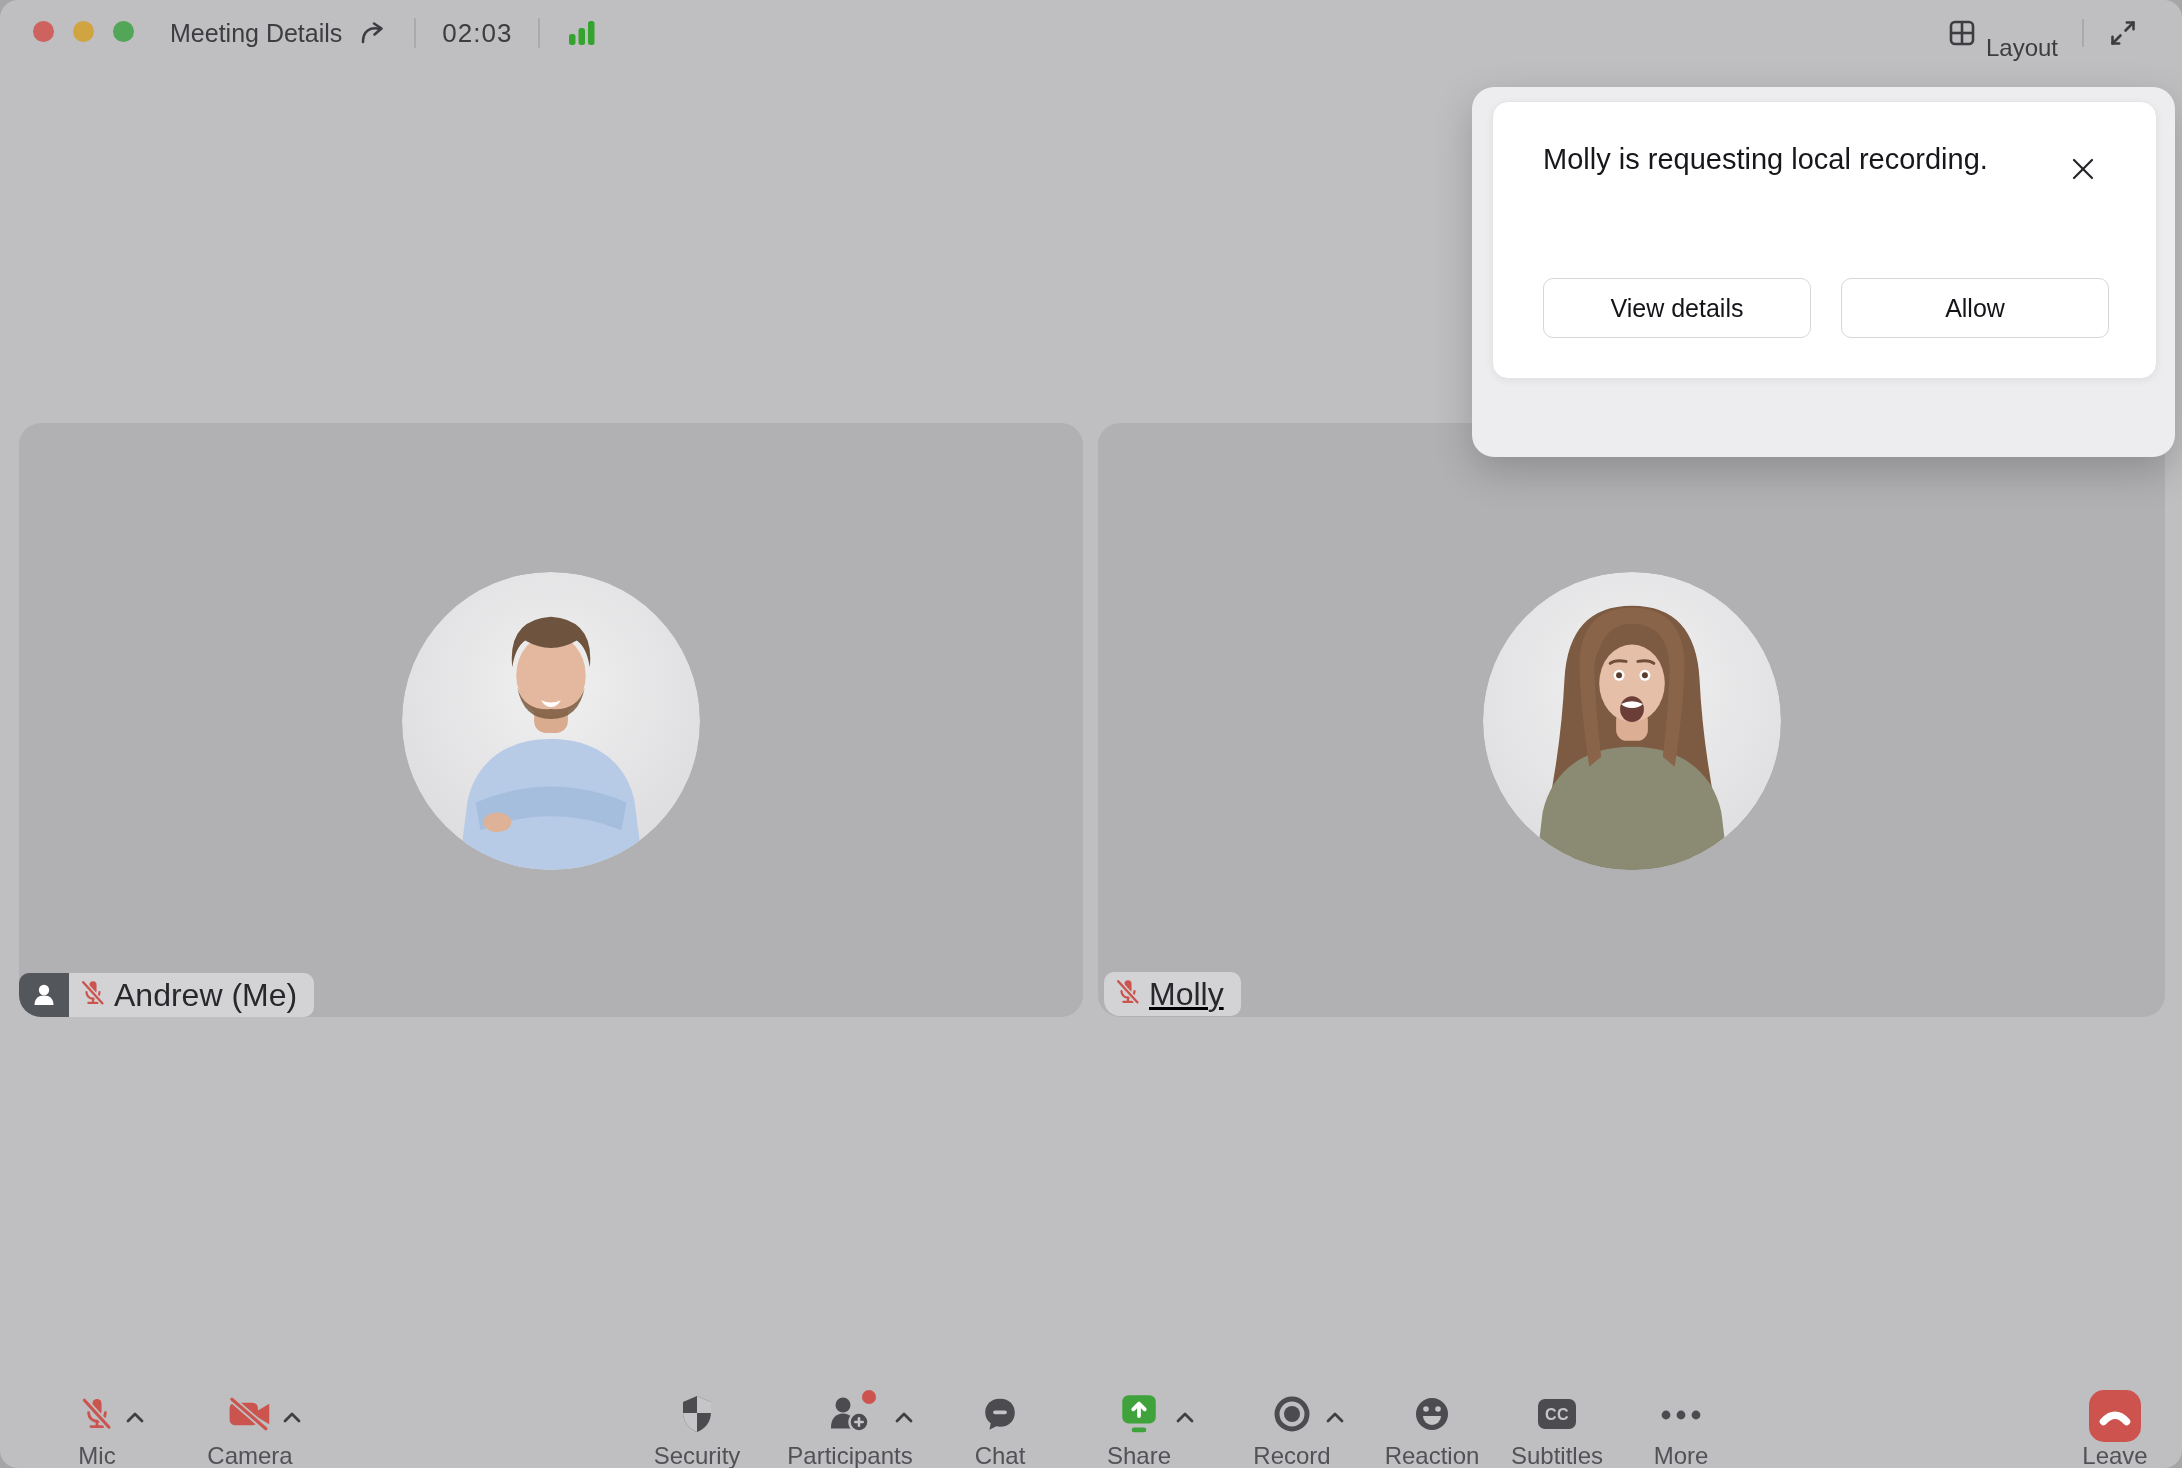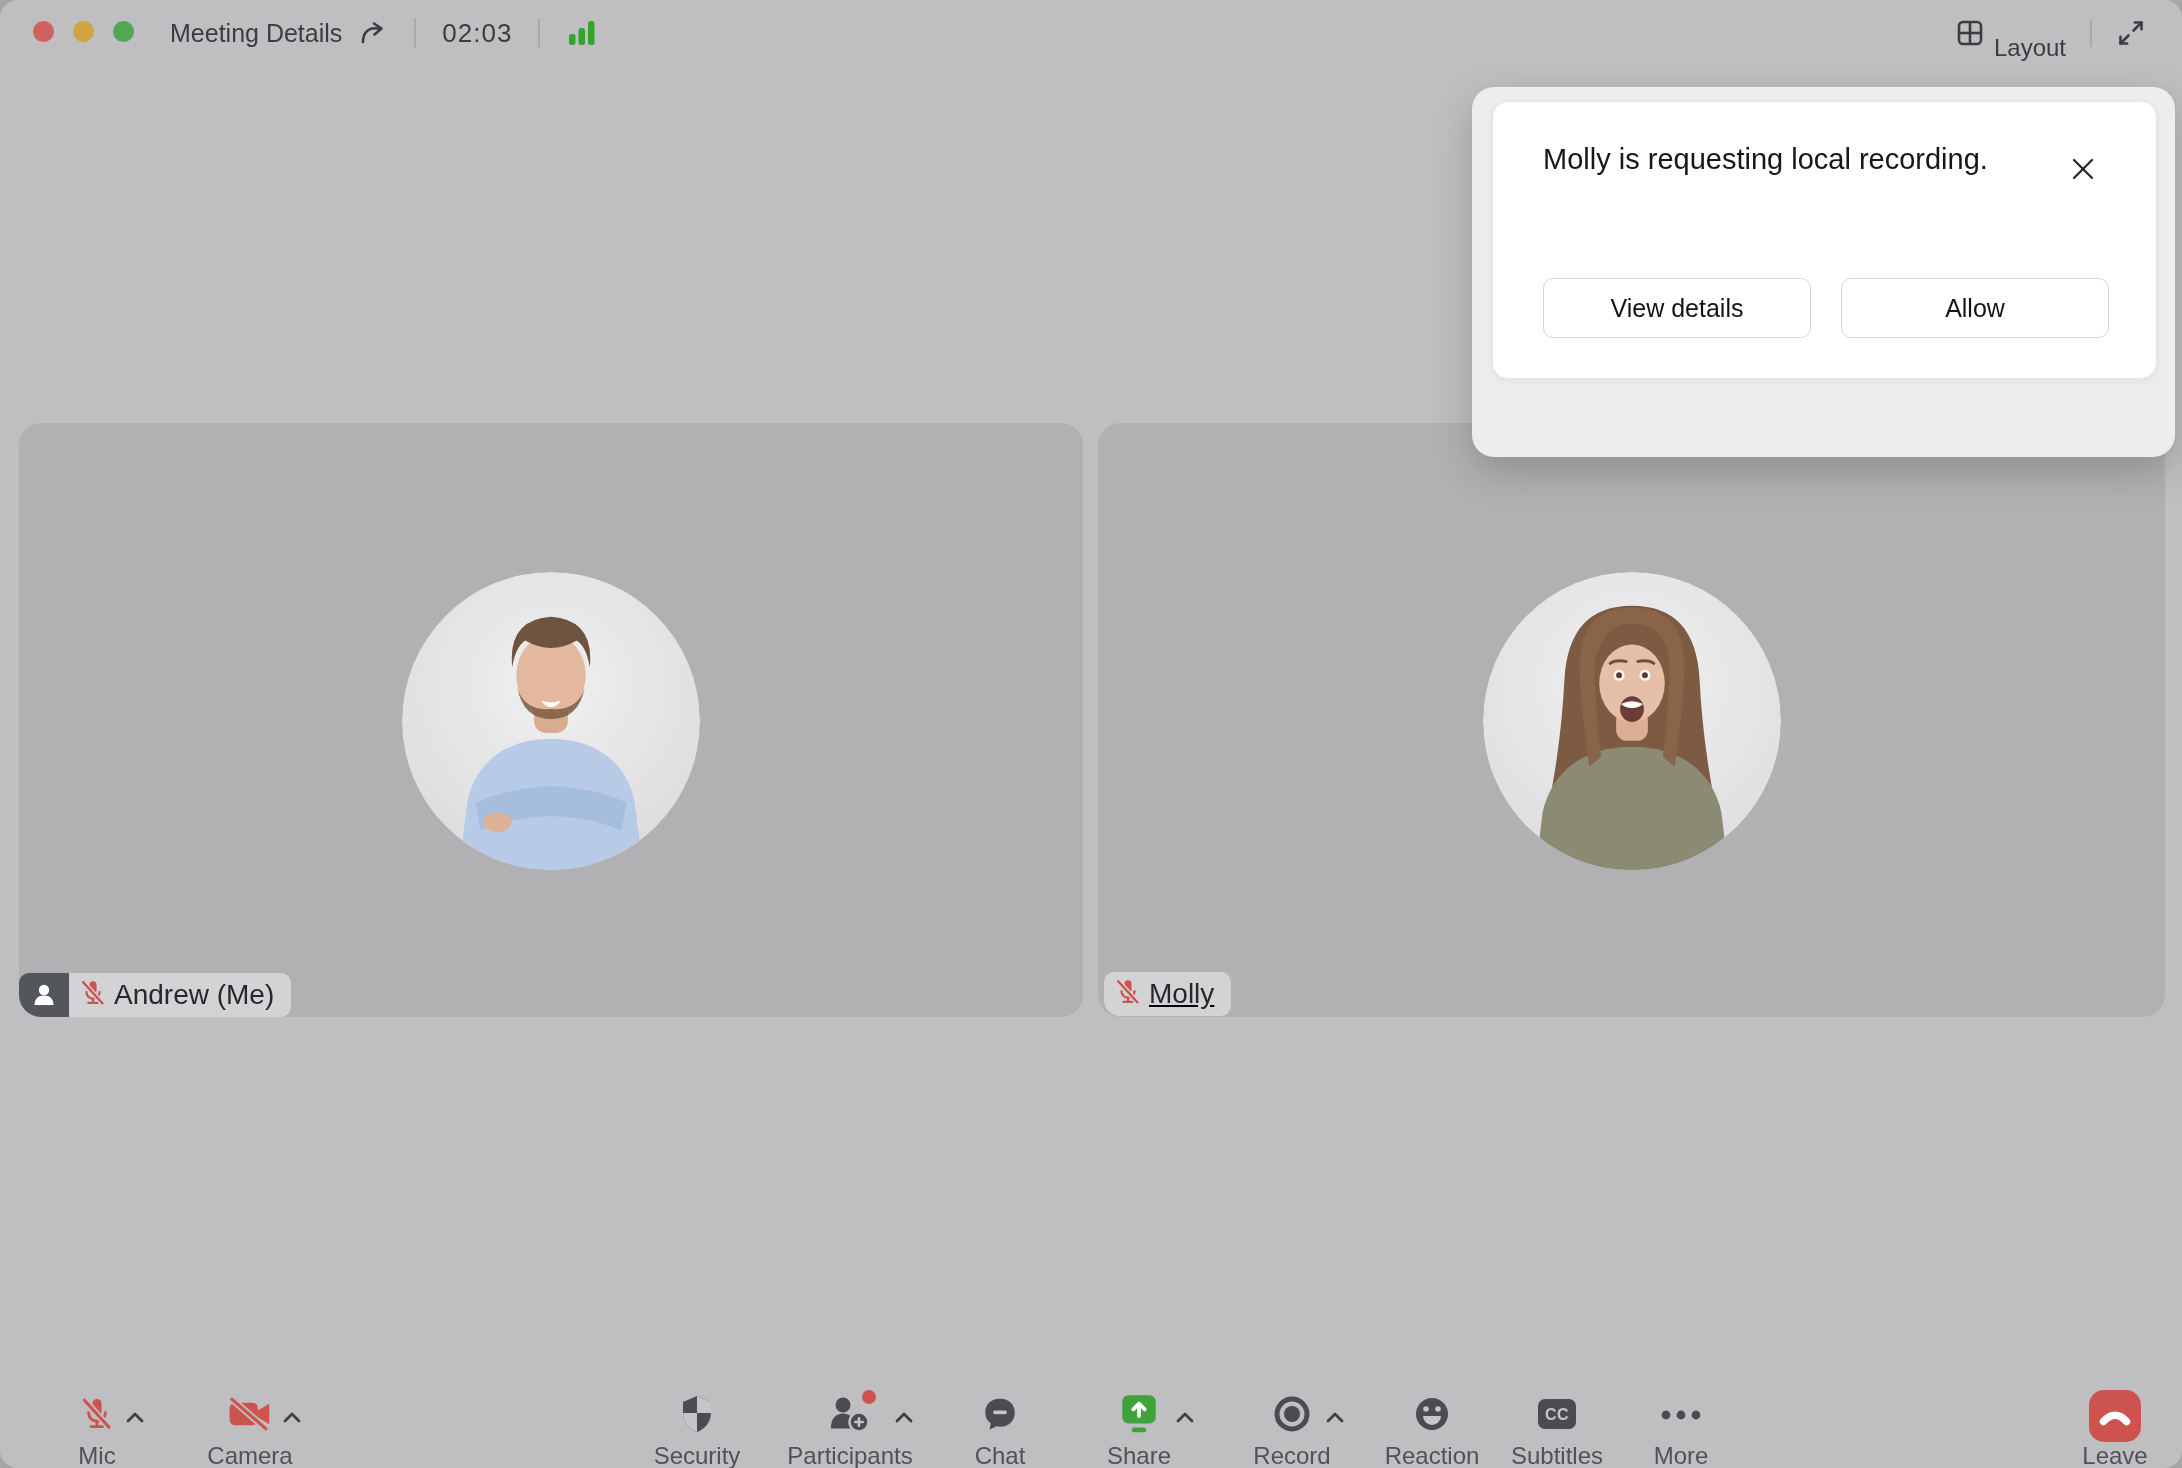--- a/index.html
+++ b/index.html
@@ -11,21 +11,21 @@
     --green:#3fa23a;
     --signal:#35a42e;
     --pill:#d3d3d5;
     --titletext:#3d3d41;
   }
   *{margin:0;padding:0;box-sizing:border-box;}
   html,body{width:2182px;height:1468px;background:#a6a6a8;font-family:"Liberation Sans","DejaVu Sans",sans-serif;overflow:hidden;}
   .window{position:absolute;inset:0;border-radius:18px;overflow:hidden;background:var(--bg);}
 
   
-  .titlebar{position:absolute;top:0;left:0;right:8px;height:66px;}
+  .titlebar{position:absolute;top:0;left:0;right:16px;height:66px;}
   .traffic-lights{position:absolute;left:33px;top:21px;display:flex;gap:19px;}
   .traffic-lights span{width:21px;height:21px;border-radius:50%;display:block;}
   .tl-red{background:#cd625e;}
   .tl-yellow{background:#d0a440;}
   .tl-green{background:#53a558;}
   .title-group{position:absolute;left:170px;top:0;height:66px;display:flex;align-items:center;}
   .win-title{font-size:25px;font-weight:500;color:var(--titletext);}
   .tb-icon{display:flex;align-items:center;justify-content:center;}
   .share-arrow{margin-left:16px;}
   .v-div{width:2px;height:30px;background:#aaaaac;border-radius:1px;}
@@ -41,21 +41,21 @@
   .tile-left{left:19px;width:1064px;}
   .tile-right{left:1098px;width:1067px;}
   .avatar{position:absolute;top:149px;left:50%;transform:translateX(-50%);width:298px;height:298px;border-radius:50%;overflow:hidden;}
 
   .badge{position:absolute;bottom:0;display:flex;height:44px;}
   .badge-self{left:0;}
   .badge-other{left:6px;bottom:1px;}
   .badge-square{width:50px;background:#53575b;border-radius:10px 0 0 22px;display:flex;align-items:center;justify-content:center;}
   .badge-pill{background:var(--pill);display:flex;align-items:center;gap:7px;padding:0 17px 0 10px;border-radius:0 10px 10px 0;}
   .badge-other .badge-pill{border-radius:10px 10px 10px 16px;text-decoration:underline;}
-  .badge-name{font-size:28px;color:#28282c;white-space:nowrap;}
+  .badge-name{font-size:32px;color:#28282c;white-space:nowrap;}
 
   
   .notif-panel{position:absolute;left:1472px;top:87px;width:703px;height:370px;background:#ededef;border-radius:22px;box-shadow:0 14px 40px rgba(0,0,0,.20);}
   .notif-card{position:absolute;left:20px;top:14px;width:665px;height:278px;background:#ffffff;border:1px solid #e4e4e7;border-radius:16px;box-shadow:0 2px 8px rgba(0,0,0,.06);}
   .notif-msg{position:absolute;left:50px;top:33px;width:450px;font-size:29px;line-height:48px;color:#17171b;}
   .notif-close{position:absolute;right:58px;top:52px;width:30px;height:30px;display:flex;align-items:center;justify-content:center;cursor:default;}
   .notif-btn{position:absolute;bottom:40px;height:60px;background:#ffffff;border:1.5px solid #d7d7db;border-radius:10px;font-size:25px;color:#141418;font-family:inherit;cursor:default;}
   .btn-view{left:50px;width:268px;}
   .btn-allow{left:348px;width:268px;}
 

